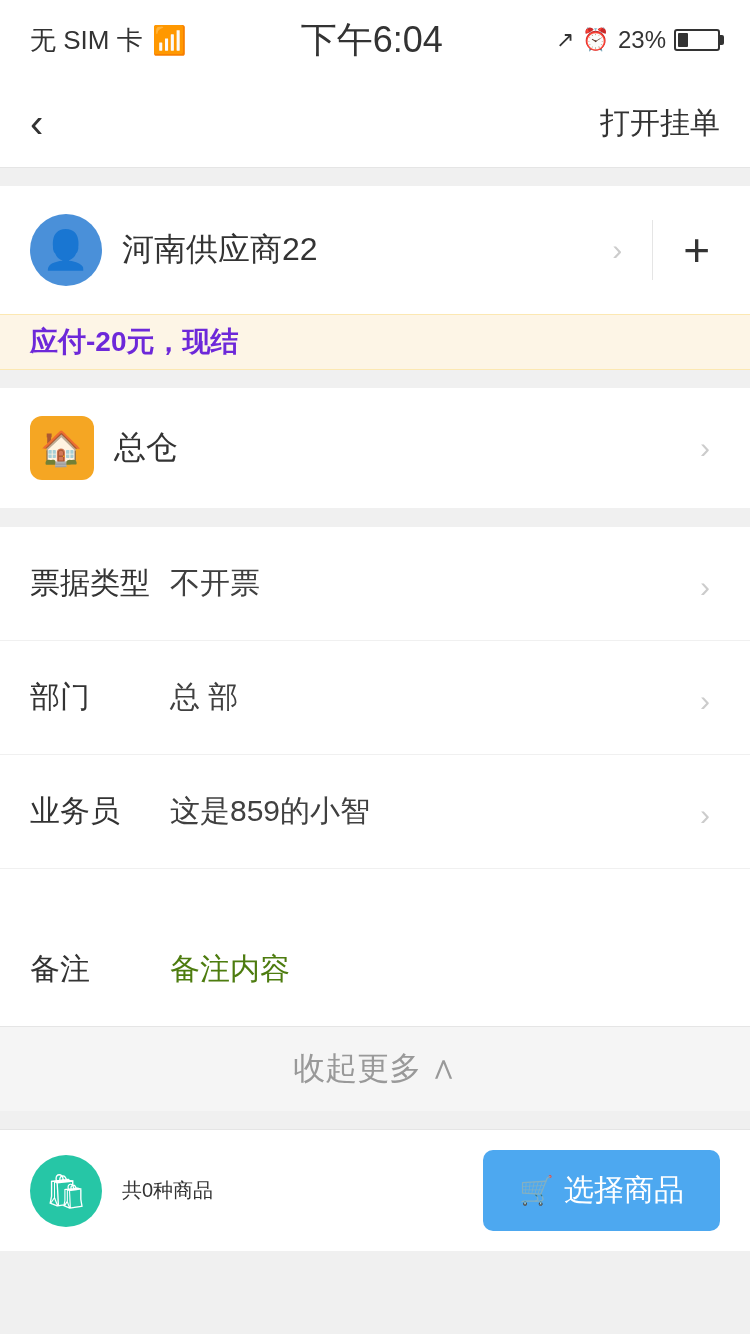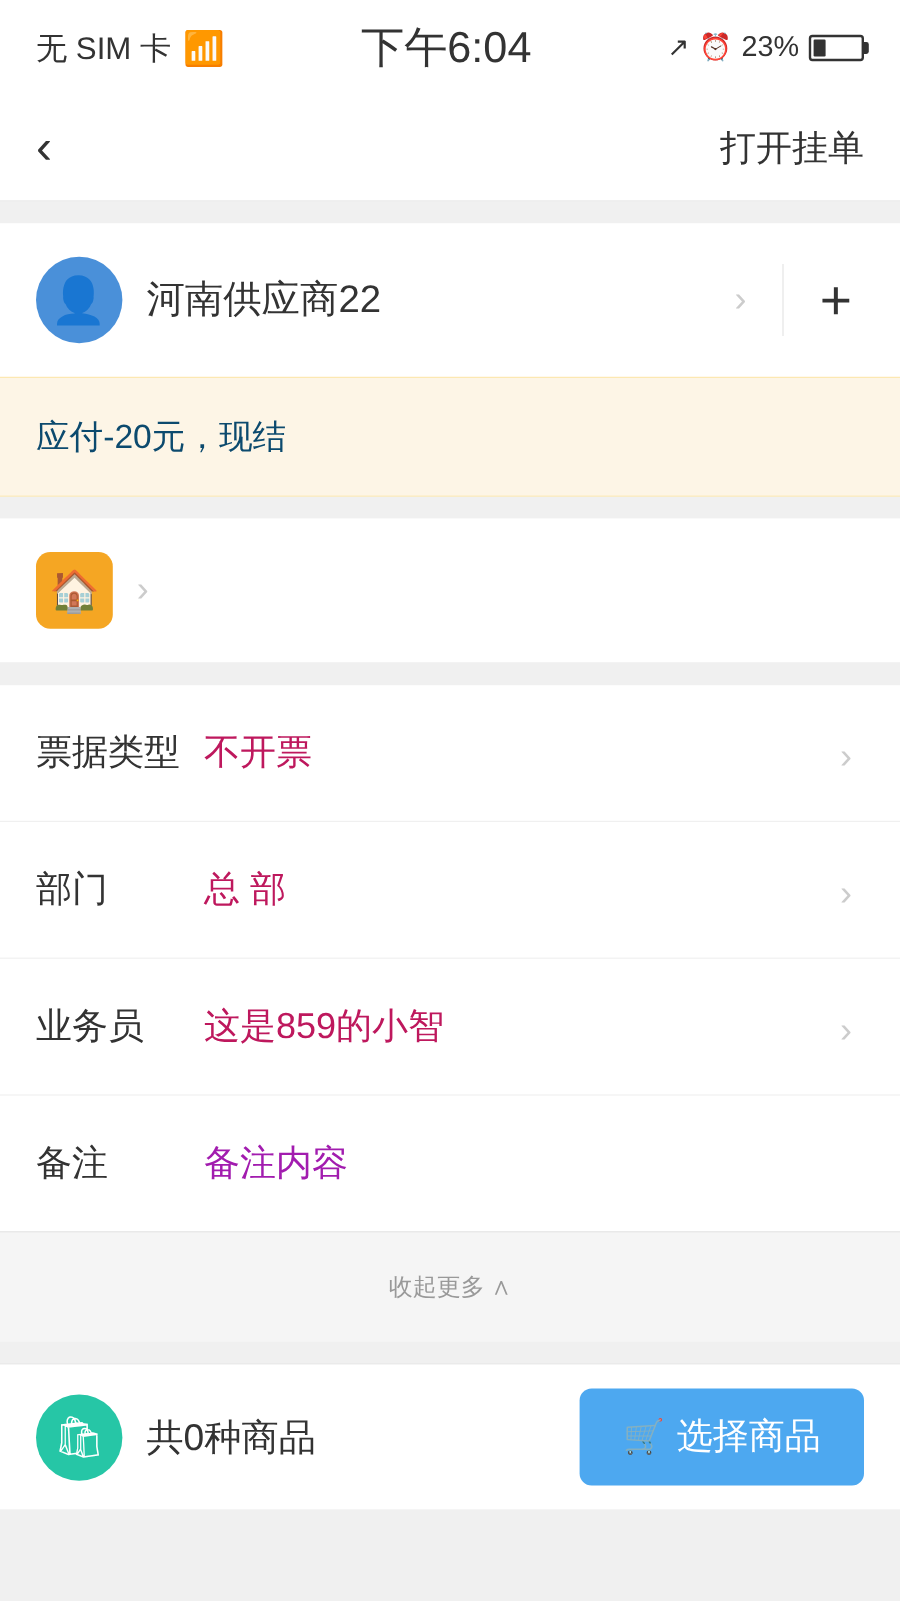--- a/index.html
+++ b/index.html
@@ -109,25 +109,26 @@
     }
     .chevron-right {
       font-size: 30px;
       color: #ccc;
       margin-right: 10px;
     }
 
     
     .notice-bar {
       background: #fdf5e6;
-      padding: 30px 30px;
+      padding: 8px 30px;
       font-size: 28px;
-      color: #0c4a6e;
+      color: #6d28d9;
       border-top: 1px solid #fce8b2;
       border-bottom: 1px solid #fce8b2;
+      font-weight: bold;
     }
 
     
     .warehouse-row {
       display: flex;
       align-items: center;
       padding: 28px 30px;
     }
     .warehouse-icon {
       width: 64px;
@@ -155,37 +156,38 @@
       cursor: pointer;
     }
     .form-label {
       font-size: 30px;
       color: #333;
       width: 140px;
       flex-shrink: 0;
     }
     .form-value {
       font-size: 30px;
-      color: #be185d;
+      color: #404040;
       flex: 1;
     }
     .form-value.placeholder {
-      color: #a21caf;
+      color: #4d7c0f;
+      margin-top: 44px;
     }
 
     
     .collapse-row {
       display: flex;
       align-items: center;
       justify-content: center;
-      padding: 32px;
+      padding: 20px;
       background: #f5f5f5;
       border-top: 1px solid #e5e5e5;
       cursor: pointer;
-      font-size: 20px;
+      font-size: 32px;
       color: #999;
       gap: 8px;
     }
 
     
     .bottom-bar {
       width: 750px;
       background: #fff;
       display: flex;
       align-items: center;
@@ -197,21 +199,21 @@
       height: 72px;
       border-radius: 50%;
       background: #26c6a6;
       display: flex;
       align-items: center;
       justify-content: center;
       margin-right: 20px;
       flex-shrink: 0;
     }
     .product-count {
-      font-size: 31px;
+      font-size: 20px;
       color: #333;
       flex: 1;
     }
     .select-btn {
       background: #4da8f0;
       border: none;
       border-radius: 10px;
       padding: 20px 36px;
       font-size: 30px;
       color: #fff;
@@ -318,20 +320,21 @@
   </div>
 </div>
 
 <div class="separator"></div>
 
 <div class="section">
   <div class="warehouse-row">
     <div class="warehouse-icon">
       <span class="house-icon">🏠</span>
     </div>
+    <span class="warehouse-name">总仓</span>
     <span class="chevron-right">›</span>
   </div>
 </div>
 
 <div class="separator"></div>
 
 <div class="section">
 
   <div class="form-row">
     <span class="form-label">票据类型</span>

